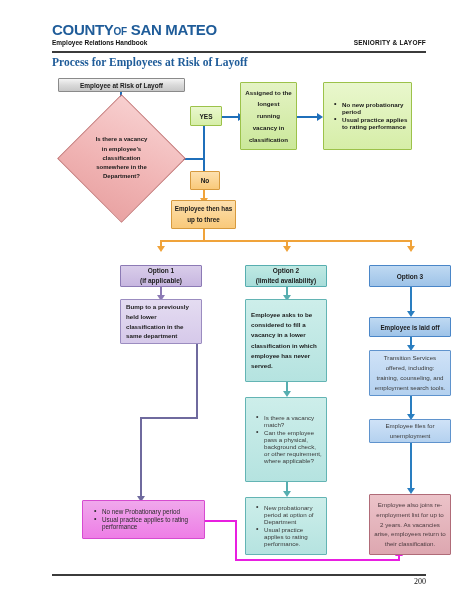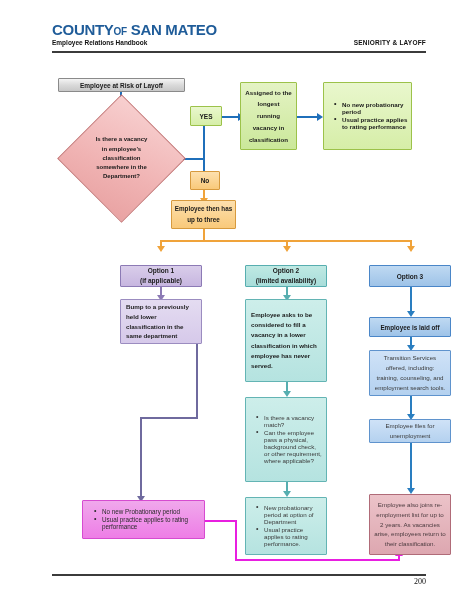--- a/index.html
+++ b/index.html
@@ -88,20 +88,21 @@
     <div class="hdr-title">
       <span>COUNTY</span><span class="of">OF</span> <span>SAN MATEO</span>
     </div>
     <div class="hdr-row2">
       <div class="hdr-sub">Employee Relations Handbook</div>
       <div class="hdr-right">SENIORITY &amp; LAYOFF</div>
     </div>
   </div>
   <div class="hdr-rule"></div>
 
+  <div class="sect-title">Process for Employees at Risk of Layoff</div>
 
   <div class="seg" style="left:120px;top:92px;width:2px;height:13px;background:#1f6fba;"></div>
   <div class="arrow a-down" style="left:117px;top:104px;border-top:6px solid #1f6fba;"></div>
 
   <div class="seg" style="left:183px;top:158px;width:22px;height:2px;background:#1f6fba;"></div>
   <div class="seg" style="left:203px;top:122px;width:2px;height:60px;background:#1f6fba;"></div>
 
   <div class="arrow a-up" style="left:200px;top:117px;border-bottom:6px solid #1f6fba;"></div>
 
   <div class="arrow a-down" style="left:200px;top:180px;border-top:6px solid #1f6fba;"></div>

